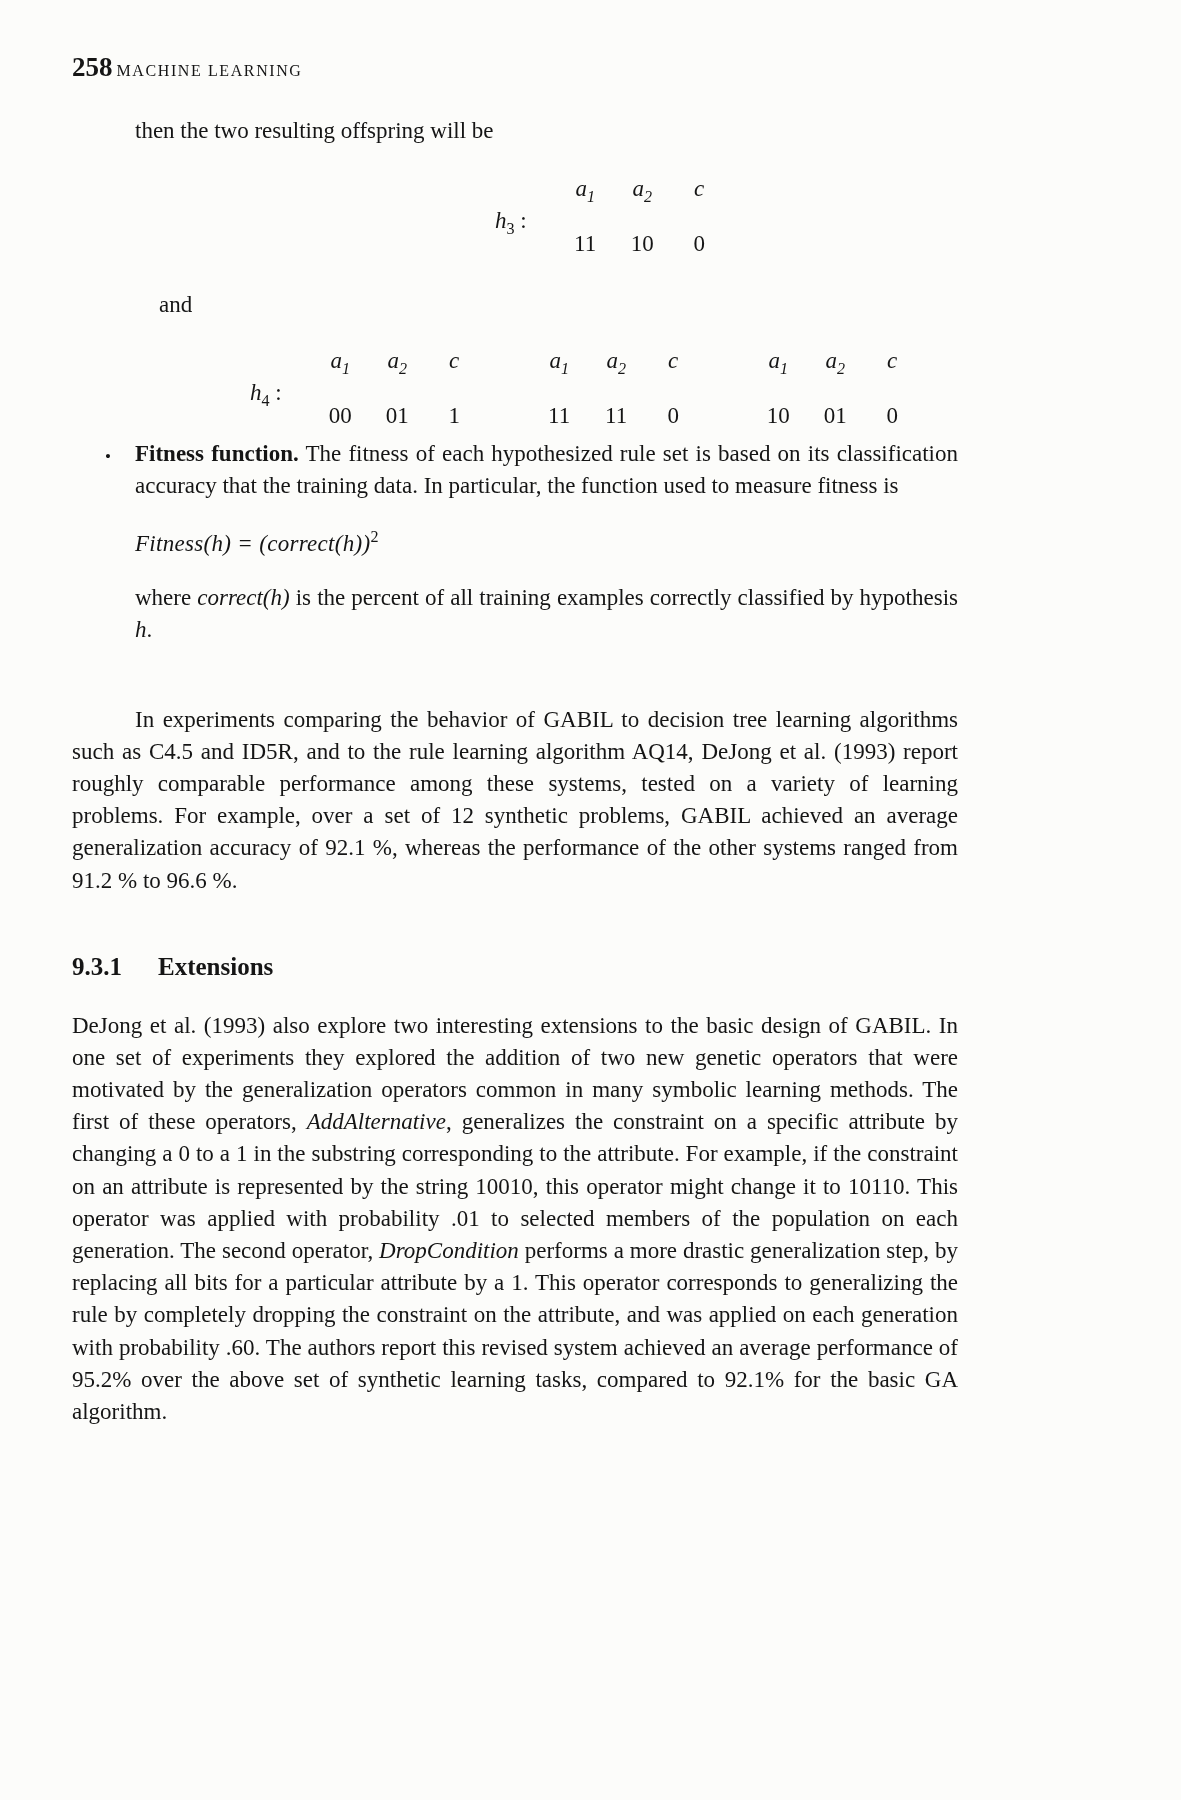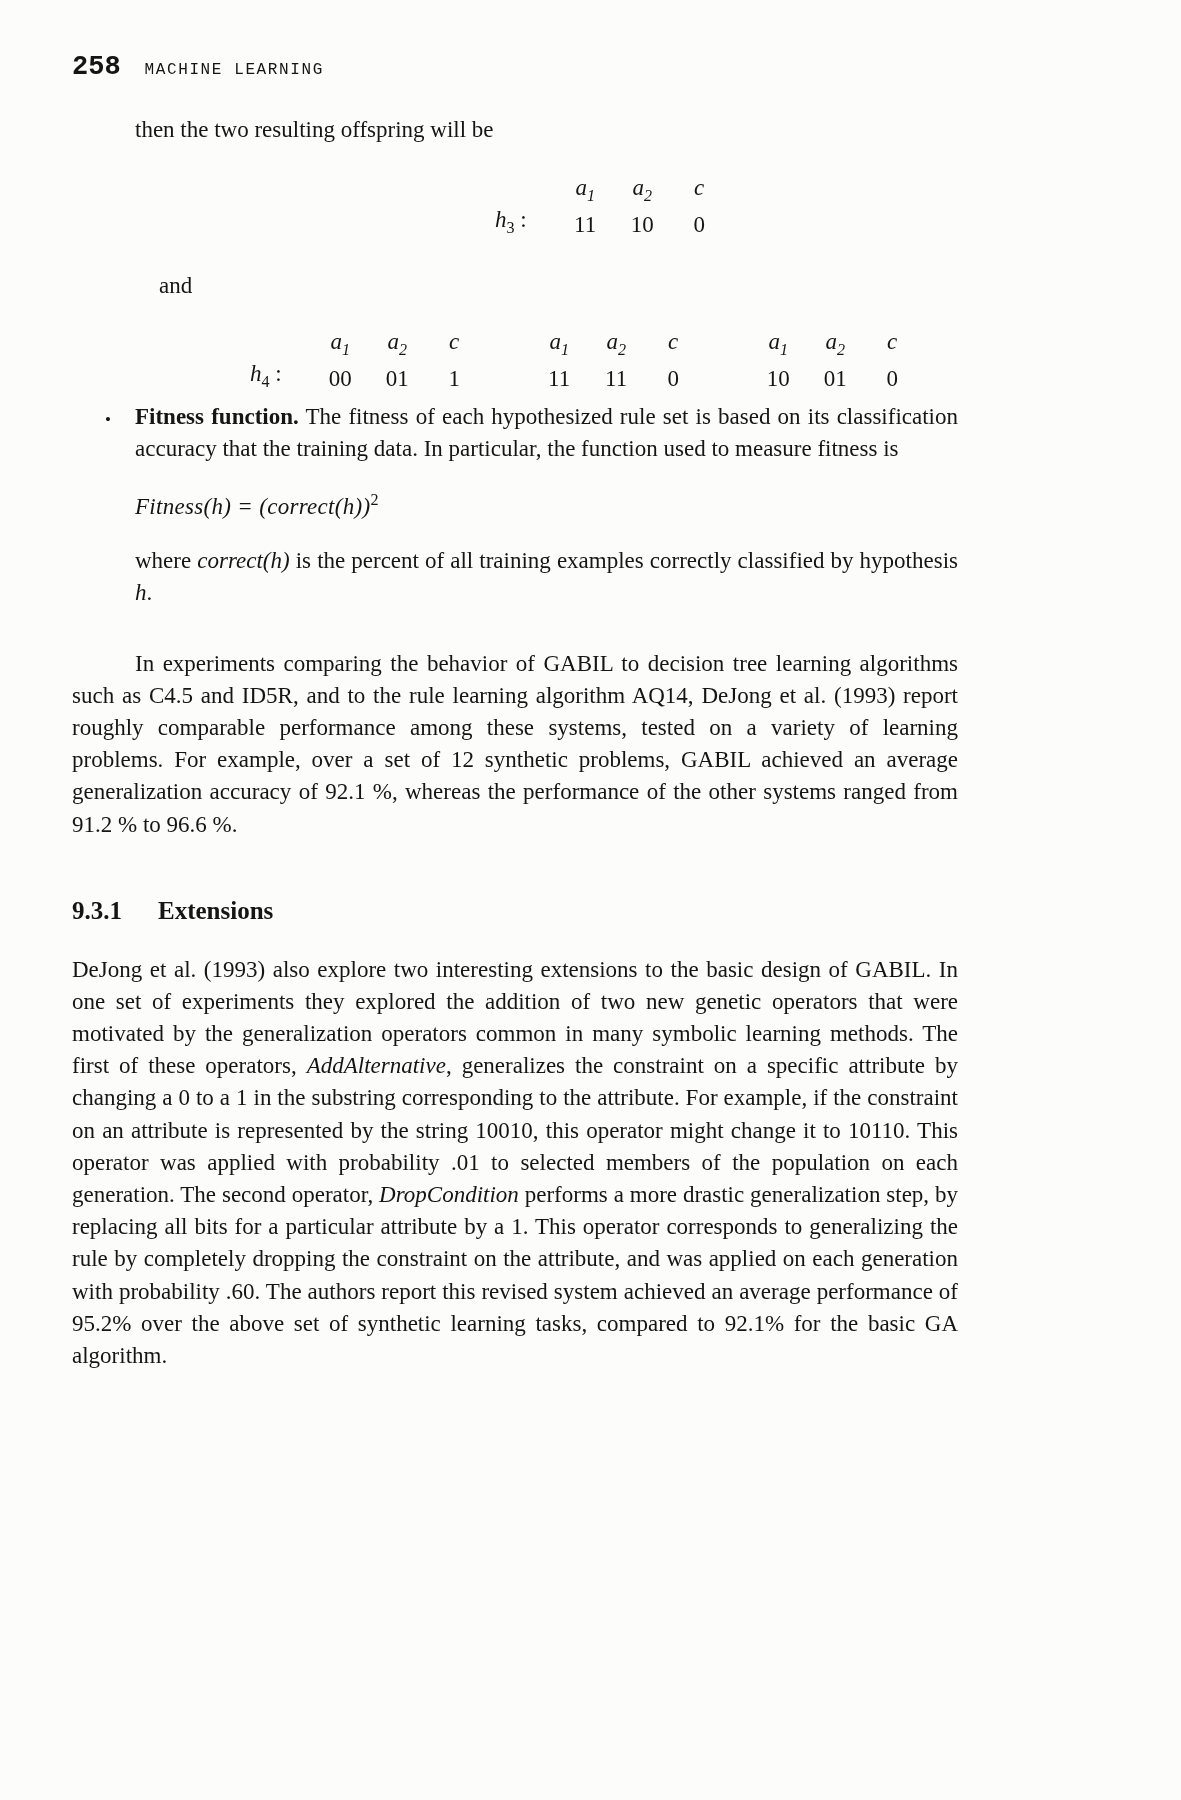--- a/index.html
+++ b/index.html
@@ -7,54 +7,54 @@
     width: 1181px;
     height: 1800px;
     background: #fcfcfa;
     color: #151515;
     font-family: "Liberation Serif", serif;
     -webkit-font-smoothing: antialiased;
   }
   .page { padding: 52px 223px 0 72px; }
 
   
-  .page-header { display: flex; align-items: baseline; gap: 24px; margin-bottom: 32px; font-family: Liberation Mono, monospace; }
+  .page-header { display: flex; align-items: baseline; gap: 4px; margin-bottom: 32px; }
   .page-number { font-size: 27px; font-weight: bold; }
   .running-head { font-size: 16px; letter-spacing: 1.6px; }
 
   .body-text { font-size: 23px; line-height: 1.4; }
   .indent-block { margin-left: 63px; }
   p { margin: 0; }
   .justify { text-align: justify; }
 
   
   .hyp { display: flex; align-items: flex-start; }
   .hyp-h3 { margin-top: 26px; margin-left: 360px; }
   .hyp-h4 { margin-top: 24px; margin-left: 115px; }
   .hyp-label { padding-top: 32px; margin-right: 30px; white-space: nowrap; }
-  .grp { display: grid; grid-template-columns: repeat(3, 57px); row-gap: 2px; }
+  .grp { display: grid; grid-template-columns: repeat(3, 57px); row-gap: 20px; }
   .grp + .grp { margin-left: 48px; }
   .cell { text-align: center; }
   sub { font-size: 70%; }
   sup { font-size: 70%; }
 
   .and-word { margin-top: 28px; margin-left: 24px; }
 
   .para-crossover { margin-top: 28px; }
 
   .bullet-item { position: relative; margin-top: 6px; }
   .bullet-marker { position: absolute; left: -30px; top: 7px; font-size: 17px; }
   .bullet-lead { font-weight: bold; }
 
   .equation { margin: 24px 0 22px 0; font-size: 23px; }
   .equation i { letter-spacing: 0.3px; }
 
   .para-where { margin-top: 10px; }
 
-  .para-experiments { margin-top: 38px; text-indent: 63px; }
+  .para-experiments { margin-top: 57px; text-indent: 63px; }
 
   .section-heading { display: flex; gap: 36px; margin-top: 52px; margin-bottom: 26px;
                      font-size: 25px; font-weight: bold; }
 
   .para-extensions { margin-top: 0; }
 </style>
 </head>
 <body>
 
 <div class="page">

